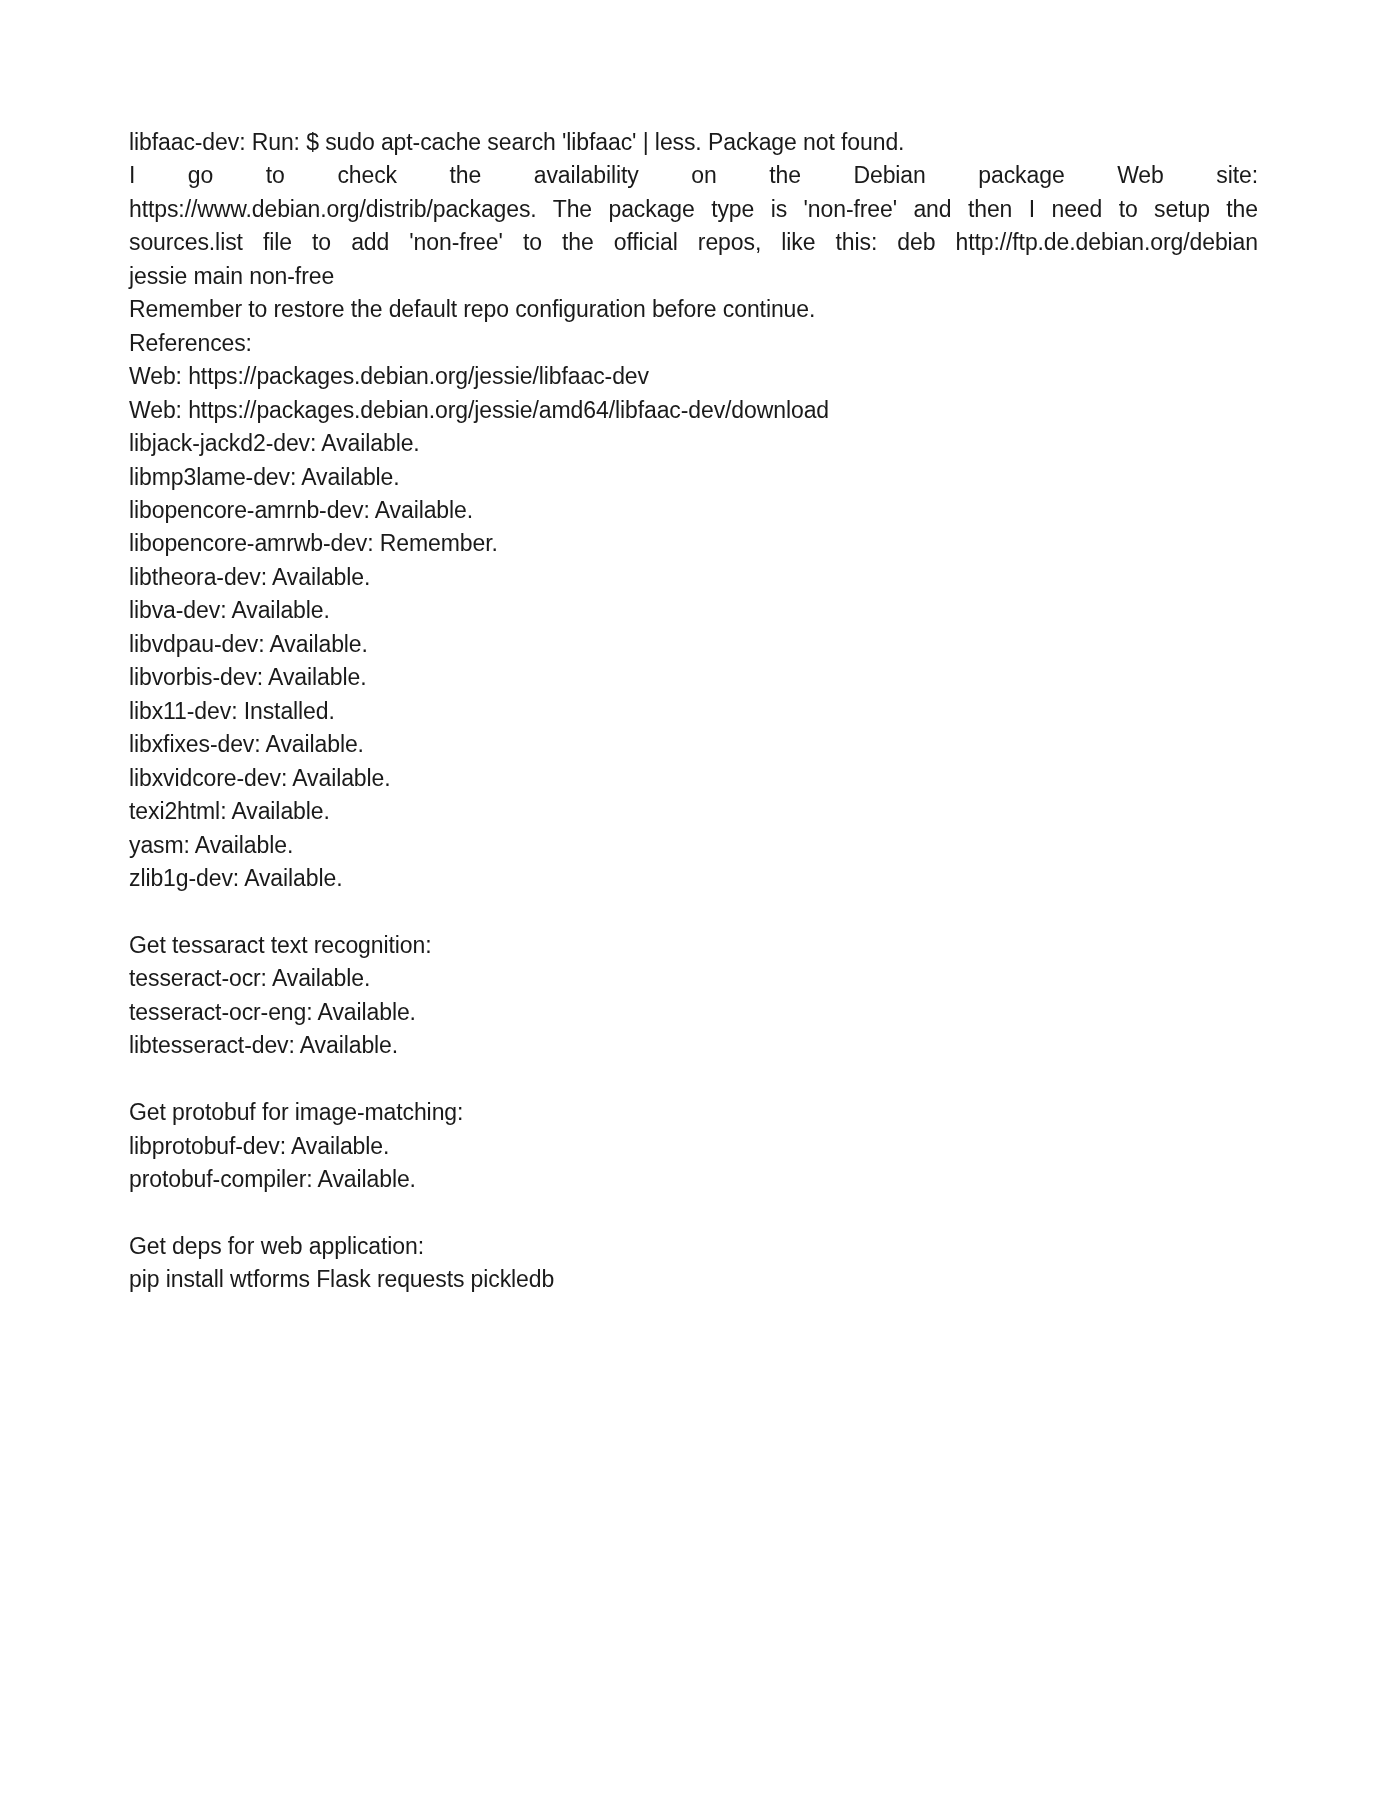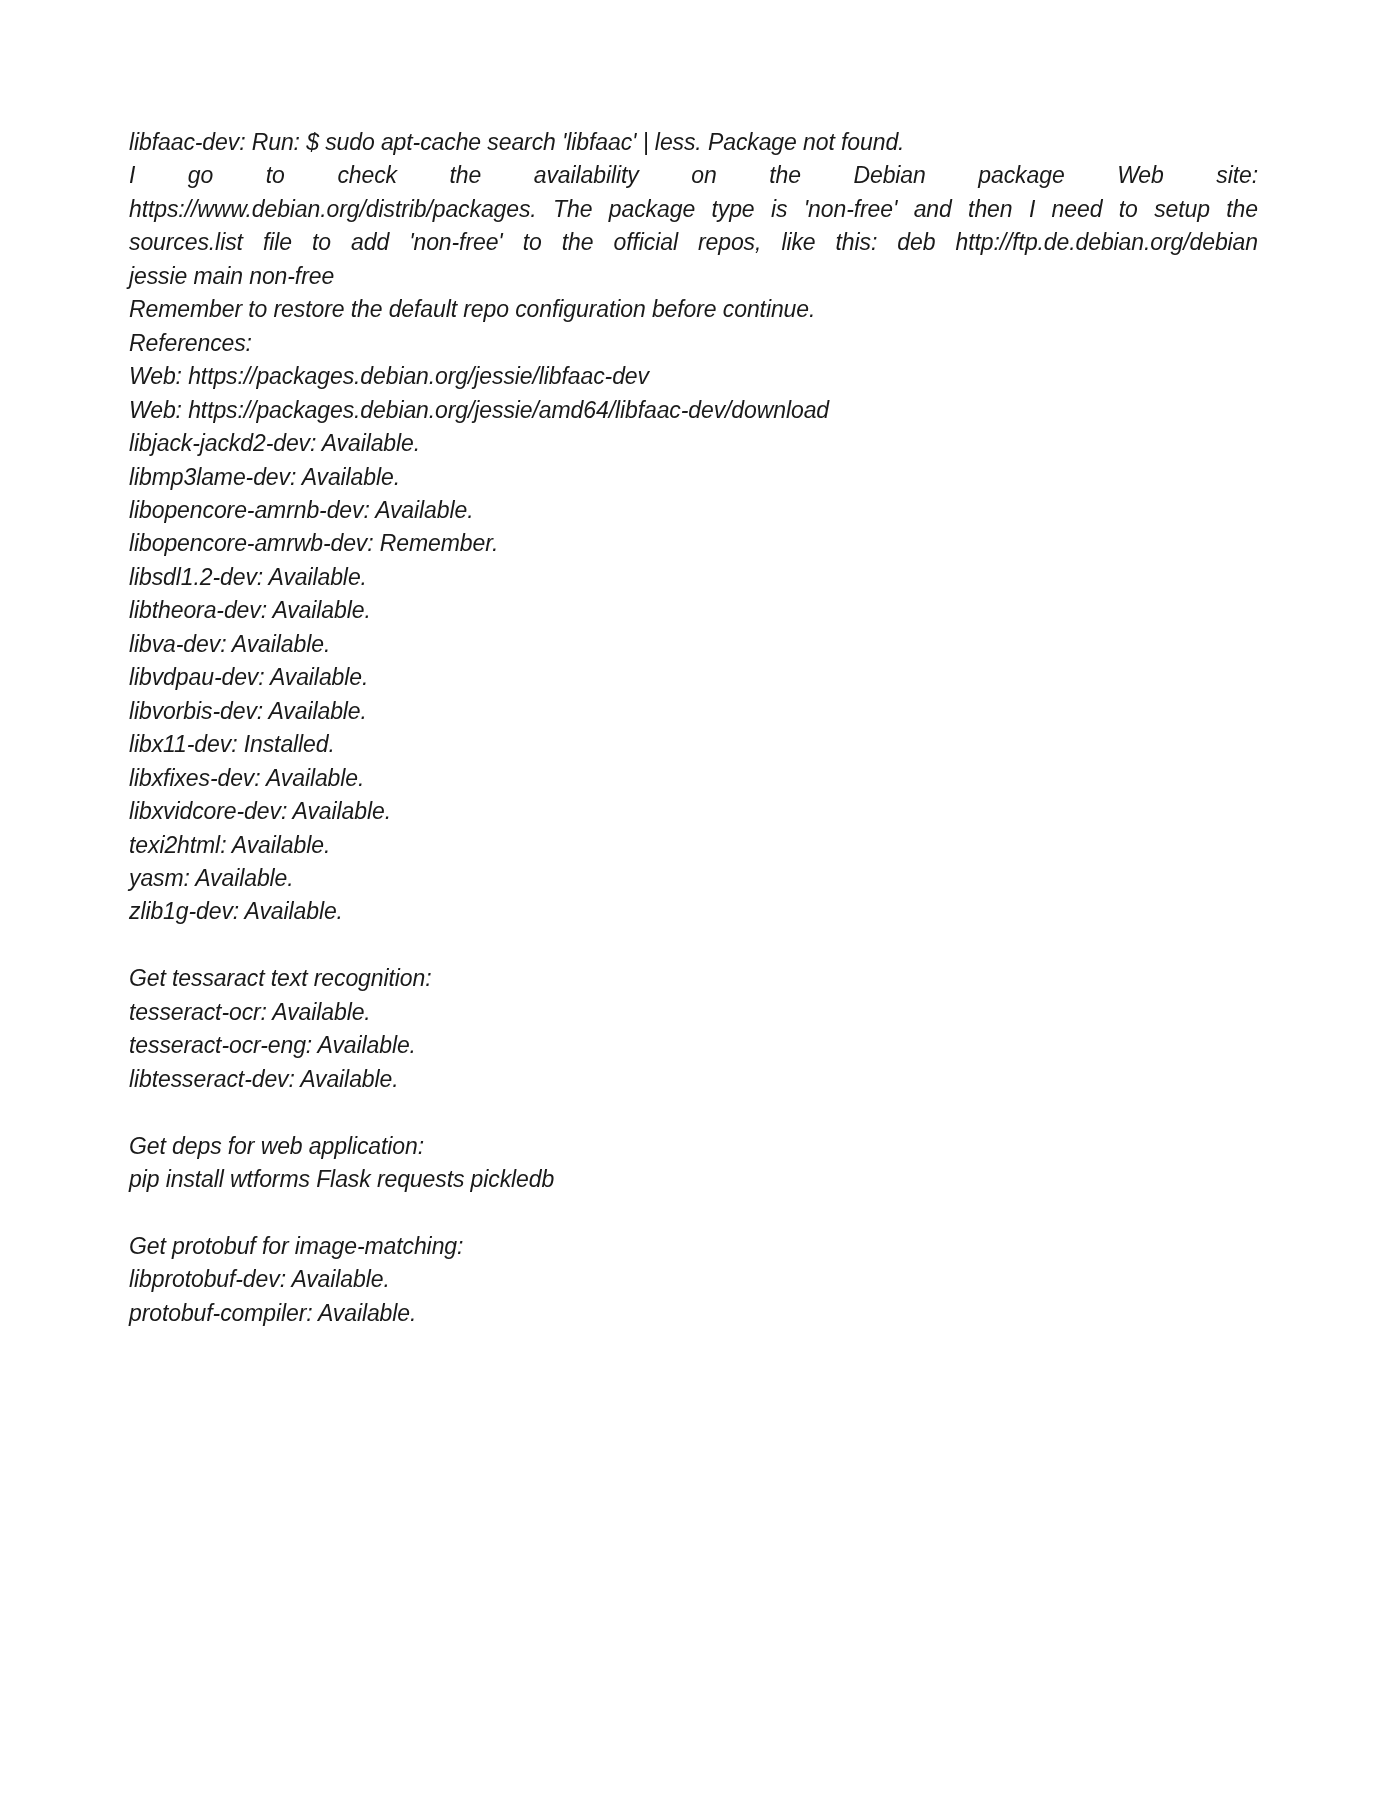--- a/index.html
+++ b/index.html
@@ -20,21 +20,20 @@
     width: 1129px;
     font-family: "Liberation Sans", "DejaVu Sans", sans-serif;
     font-size: 23px;
     line-height: 33.45px;
     color: #1a1a1a;
     letter-spacing: -0.1px;
   }
   .line {
     min-height: 33.45px;
     white-space: pre-wrap;
-    font-style: italic;
   }
   .jline {
     text-align: justify;
     text-align-last: justify;
   }
   .blank {
     height: 33.45px;
   }
 </style>
 </head>
@@ -56,21 +55,20 @@
   <div class="line">References:</div>
 
   <div class="line">Web: https://packages.debian.org/jessie/libfaac-dev</div>
   <div class="line">Web: https://packages.debian.org/jessie/amd64/libfaac-dev/download</div>
 
   <div>
     <div class="line">libjack-jackd2-dev: Available.</div>
     <div class="line">libmp3lame-dev: Available.</div>
     <div class="line">libopencore-amrnb-dev: Available.</div>
     <div class="line">libopencore-amrwb-dev: Remember.</div>
-    <div class="line">libsdl1.2-dev: Available.</div>
     <div class="line">libtheora-dev: Available.</div>
     <div class="line">libva-dev: Available.</div>
     <div class="line">libvdpau-dev: Available.</div>
     <div class="line">libvorbis-dev: Available.</div>
     <div class="line">libx11-dev: Installed.</div>
     <div class="line">libxfixes-dev: Available.</div>
     <div class="line">libxvidcore-dev: Available.</div>
     <div class="line">texi2html: Available.</div>
     <div class="line">yasm: Available.</div>
     <div class="line">zlib1g-dev: Available.</div>
@@ -80,24 +78,24 @@
     <div class="blank"></div>
     <div class="line">Get tessaract text recognition:</div>
     <div class="line">tesseract-ocr: Available.</div>
     <div class="line">tesseract-ocr-eng: Available.</div>
     <div class="line">libtesseract-dev: Available.</div>
   </div>
 
 
   <div>
     <div class="blank"></div>
-    <div class="line">Get deps for web application:</div>
-    <div class="line">pip install wtforms Flask requests pickledb</div>
-  </div>
-
-  <div>
-    <div class="blank"></div>
     <div class="line">Get protobuf for image-matching:</div>
     <div class="line">libprotobuf-dev: Available.</div>
     <div class="line">protobuf-compiler: Available.</div>
   </div>
 
+  <div>
+    <div class="blank"></div>
+    <div class="line">Get deps for web application:</div>
+    <div class="line">pip install wtforms Flask requests pickledb</div>
+  </div>
+
 </div>
 
 </body></html>

